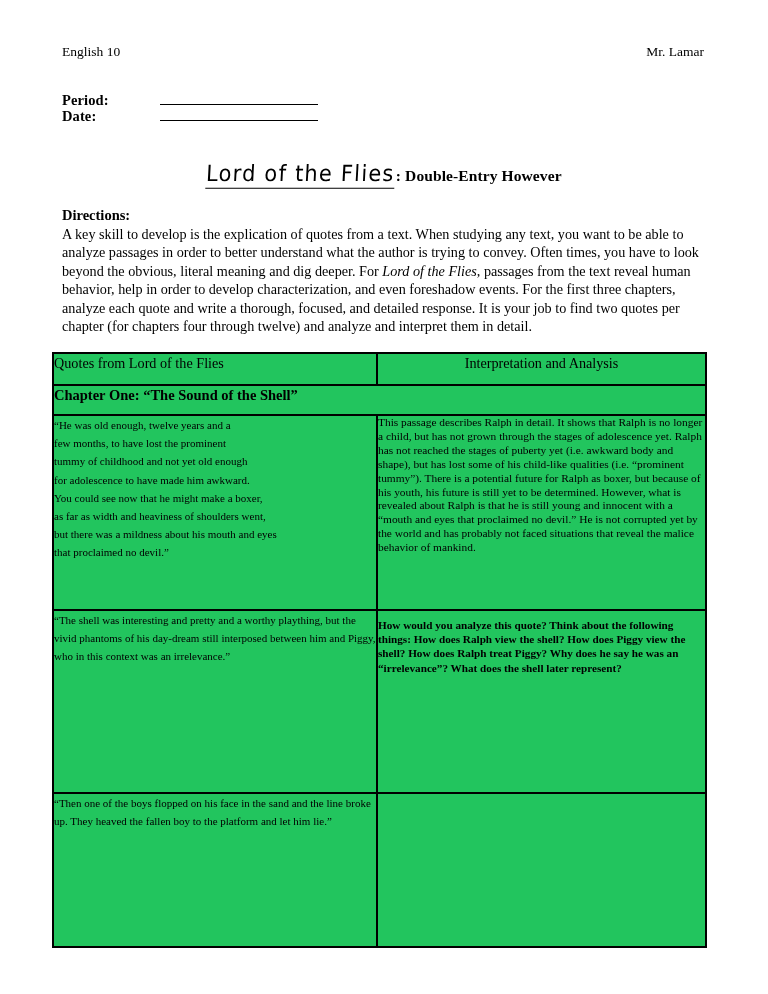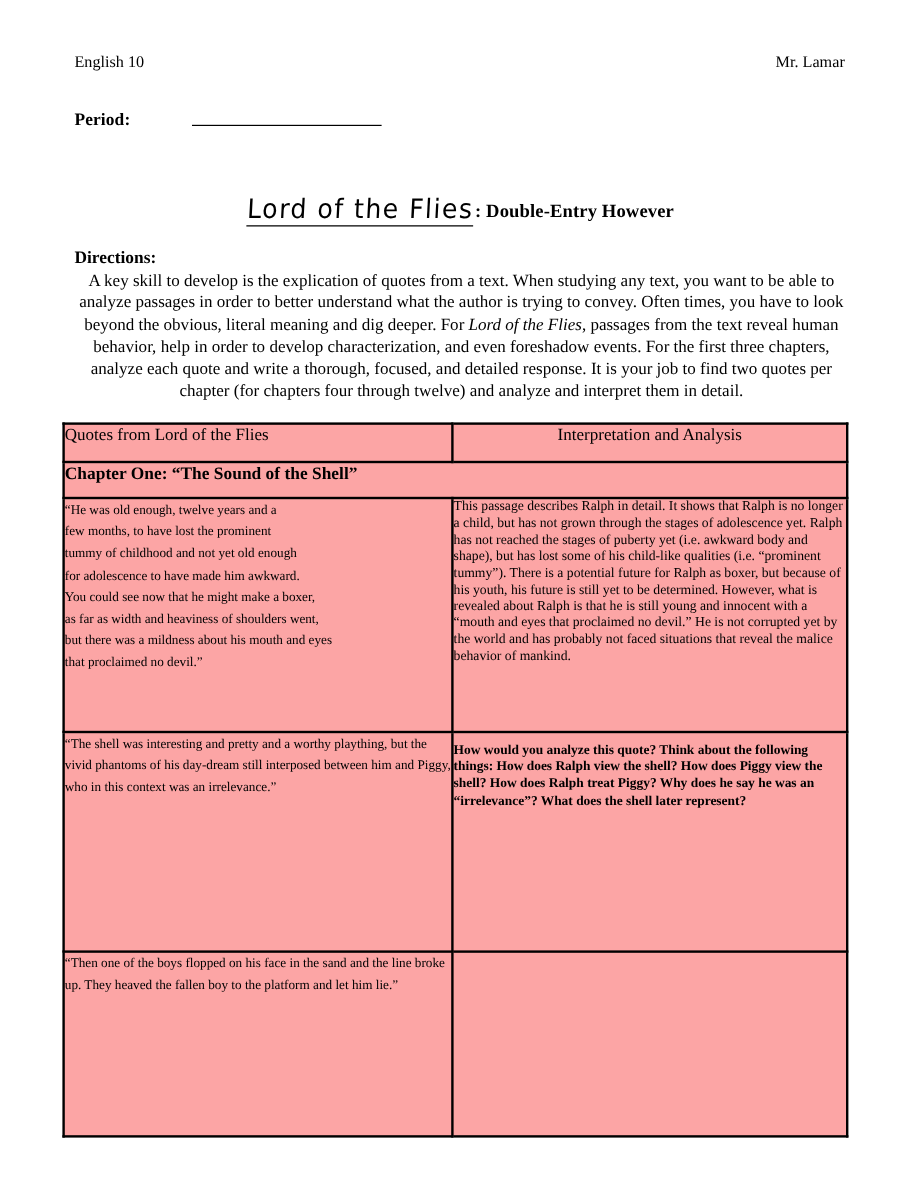--- a/index.html
+++ b/index.html
@@ -103,38 +103,38 @@
   }
   .directions-title {
     font-size: 14.5px;
     font-weight: bold;
     line-height: 18px;
     margin-bottom: 1px;
   }
   .directions-body {
     font-size: 14.2px;
     line-height: 18.4px;
-    text-align: center;
+    text-align: left;
   }
   .directions-body em { font-style: italic; }
 
   
   .dej-table {
     position: absolute;
     left: 52px;
     top: 352px;
     width: 653px;
     border-collapse: collapse;
     table-layout: fixed;
   }
   .dej-table td {
     border: 2.6px solid #000;
     vertical-align: top;
     padding: 0;
-    background: #fca5a5;
+    background: #22c55e;
   }
   .col-quote { width: 324px; }
   .col-analysis { width: 329px; }
 
   .cell-pad-head {
     padding: 7px 9px 8px 9px;
     font-size: 14.2px;
     line-height: 18px;
   }
   .head-center { text-align: center; }
@@ -179,20 +179,24 @@
 <div class="page">
 
   <div class="doc-header">
     <div class="left">English 10</div>
     <div class="right">Mr. Lamar</div>
   </div>
 
   <div class="id-block">
     <div class="id-row">
       <span class="id-label">Period:</span>
+      <span class="id-rule"></span>
+    </div>
+    <div class="id-row">
+      <span class="id-label">Date:</span>
       <span class="id-rule"></span>
     </div>
   </div>
 
   <div class="title-line">
     <span class="title-script">Lord of the Flies</span><span class="title-rest">: Double-Entry However</span>
   </div>
 
   <div class="directions">
     <div class="directions-title">Directions:</div>

